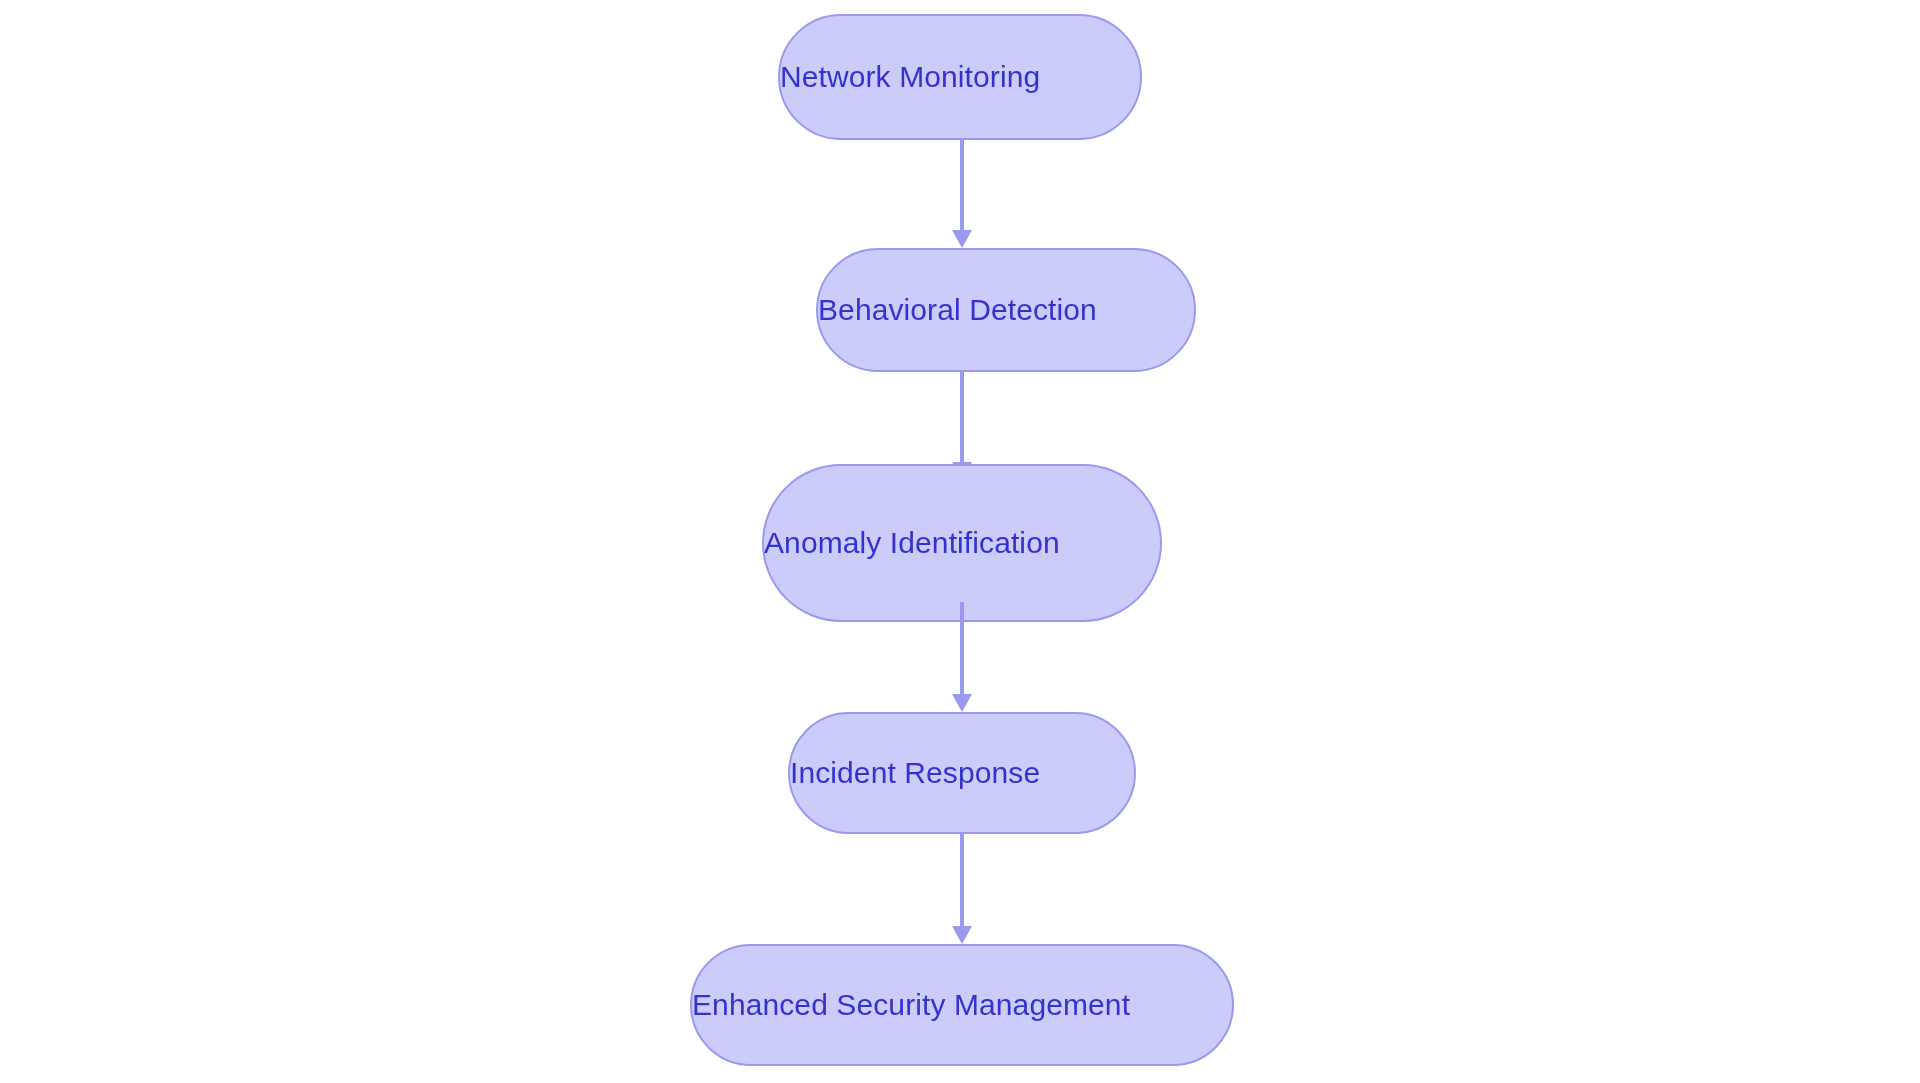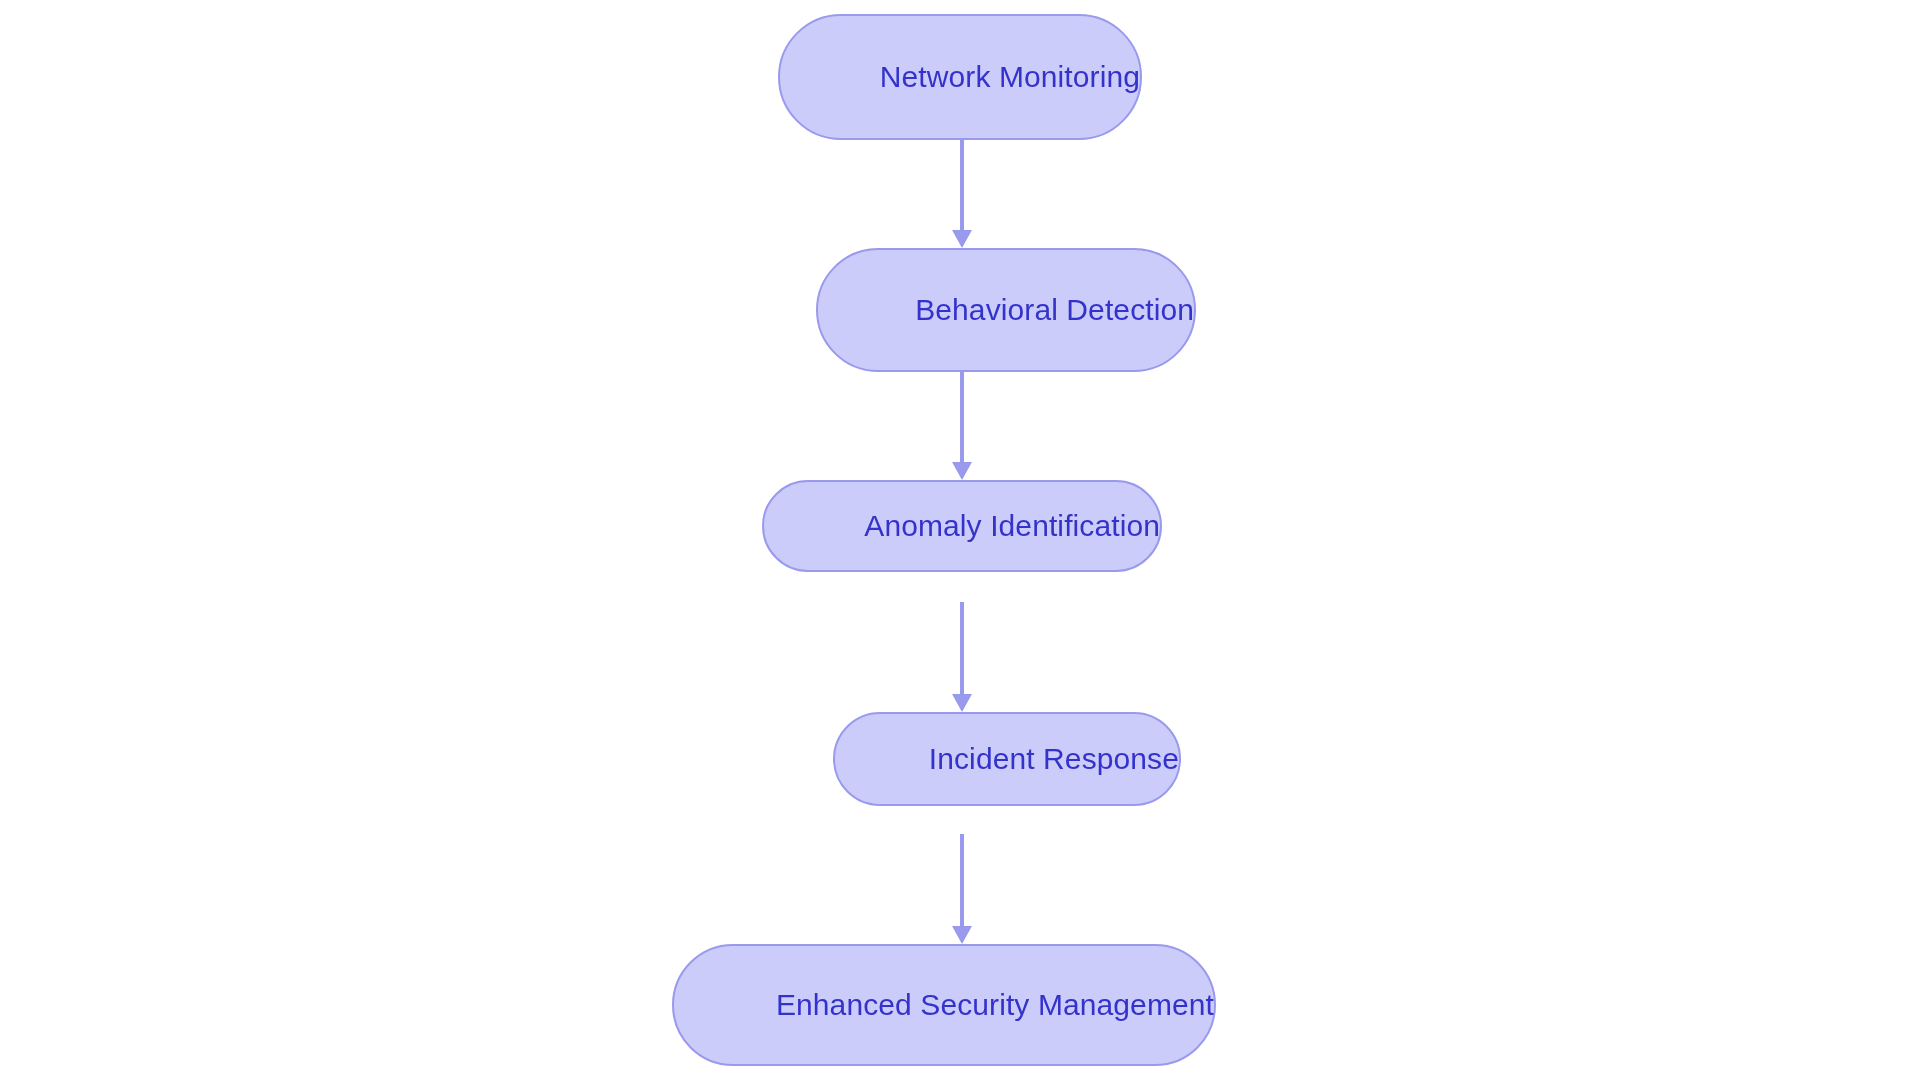--- a/index.html
+++ b/index.html
@@ -22,21 +22,21 @@
   }
 
   .node {
     position: absolute;
     box-sizing: border-box;
     background: #ccccfa;
     border: 2px solid #9999ee;
     border-radius: 999px;
     display: flex;
     align-items: center;
-    justify-content: flex-end;
+    justify-content: flex-start;
     color: #3333cc;
   }
 
   .node-label {
     font-family: "Liberation Sans", sans-serif;
     font-weight: 400;
     font-size: 30px;
     line-height: 1;
     color: #3333cc;
     white-space: nowrap;
@@ -63,23 +63,23 @@
     width: 0;
     height: 0;
     border-left: 10px solid transparent;
     border-right: 10px solid transparent;
     border-top: 18px solid #9999ee;
   }
 
   
   .n1 { left: 778px;  top: 14px;  width: 364px; height: 126px; }
   .n2 { left: 816px;  top: 248px; width: 380px; height: 124px; }
-  .n3 { left: 762px;  top: 480px; width: 400px; height: 92px; }
-  .n4 { left: 833px;  top: 712px; width: 348px; height: 94px; }
-  .n5 { left: 672px;  top: 944px; width: 544px; height: 122px; }
+  .n3 { left: 762px;  top: 464px; width: 400px; height: 158px; }
+  .n4 { left: 788px;  top: 712px; width: 348px; height: 122px; }
+  .n5 { left: 690px;  top: 944px; width: 544px; height: 122px; }
 
   .c1 { left: 960px; top: 140px; }
   .c1 .connector-line { height: 90px; }
   .c1 .connector-head { top: 90px; }
 
   .c2 { left: 960px; top: 372px; }
   .c2 .connector-line { height: 90px; }
   .c2 .connector-head { top: 90px; }
 
   .c3 { left: 960px; top: 602px; }

